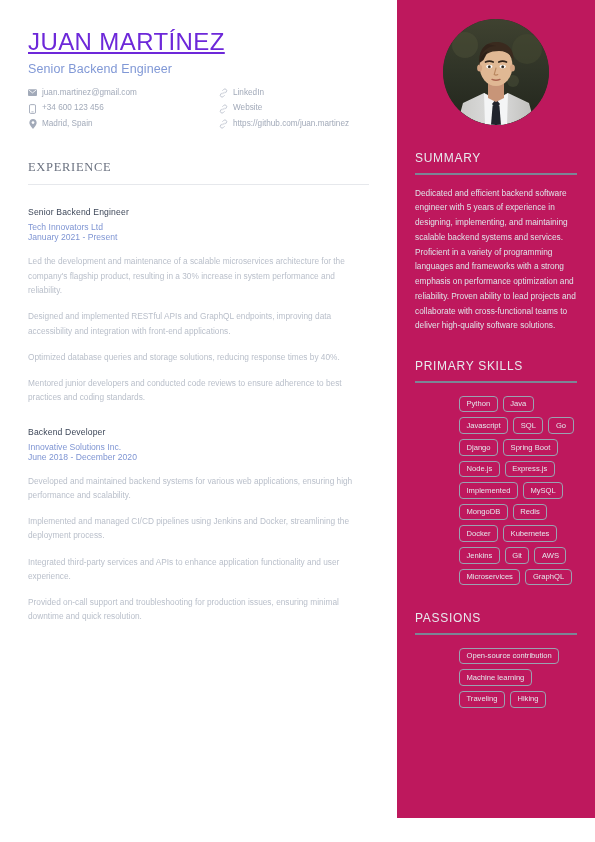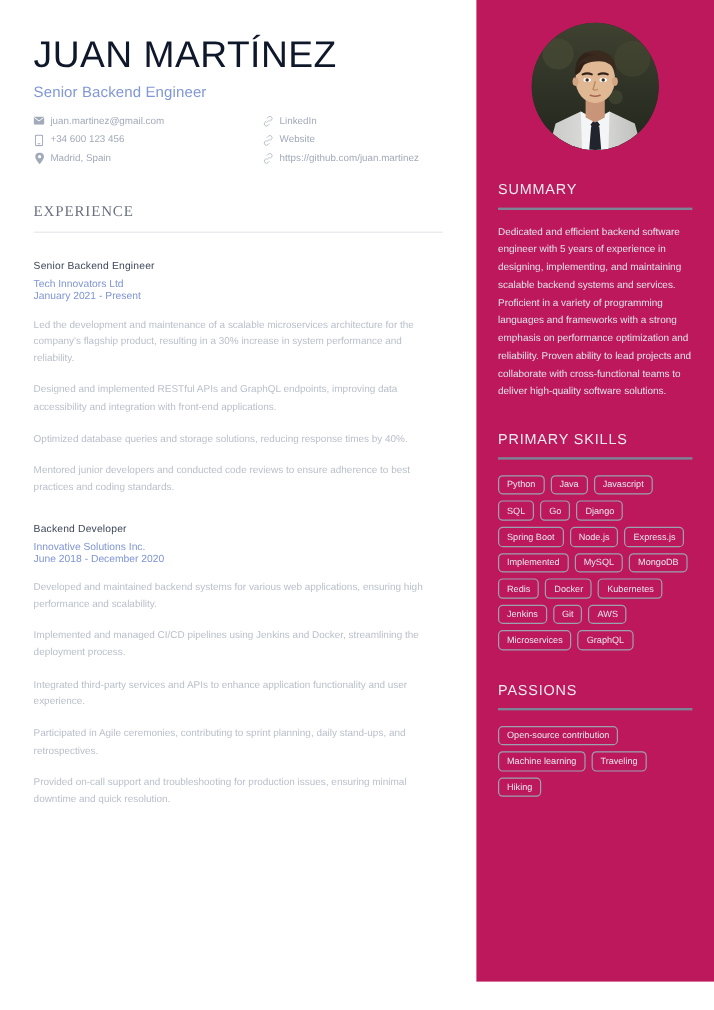--- a/index.html
+++ b/index.html
@@ -25,25 +25,26 @@
 
   
   .main {
     width: 397px;
     height: 842px;
     background: #ffffff;
     padding: 28px 28px 0 28px;
   }
 
   .name {
-    font-size: 31px;
+    font-size: 24px;
     font-weight: 400;
     letter-spacing: 0.4px;
-    color: #0f172a;
+    color: #6d28d9;
     line-height: 1.15;
+    text-decoration: underline;
   }
 
   .job-title {
     font-size: 12.5px;
     color: #8098d6;
     margin-top: 6px;
     letter-spacing: 0.1px;
   }
 
   .contact-grid {
@@ -158,20 +159,21 @@
     color: #dfe2e8;
     line-height: 1.78;
     margin-top: 11px;
   }
 
   .pill-wrap {
     display: flex;
     flex-wrap: wrap;
     gap: 5px;
     margin-top: 13px;
+    margin-left: 44px;
   }
   .pill {
     border: 1px solid #9aa2b1;
     border-radius: 4px;
     padding: 3.5px 6.5px;
     font-size: 7.6px;
     color: #e4e7ec;
     line-height: 1;
     white-space: nowrap;
   }
@@ -270,21 +272,20 @@
 
     <div class="exp-item">
       <div class="exp-role">Backend Developer</div>
       <div class="exp-line">
         <span class="exp-company">Innovative Solutions Inc.</span>
         <span class="exp-dates">June 2018 - December 2020</span>
       </div>
       <div class="exp-bullet">Developed and maintained backend systems for various web applications, ensuring high performance and scalability.</div>
       <div class="exp-bullet">Implemented and managed CI/CD pipelines using Jenkins and Docker, streamlining the deployment process.</div>
       <div class="exp-bullet">Integrated third-party services and APIs to enhance application functionality and user experience.</div>
-      <div class="exp-bullet">Participated in Agile ceremonies, contributing to sprint planning, daily stand-ups, and retrospectives.</div>
       <div class="exp-bullet">Provided on-call support and troubleshooting for production issues, ensuring minimal downtime and quick resolution.</div>
     </div>
 
   </div>
 
   <div class="sidebar">
 
     <div class="avatar-wrap">
       <div class="avatar">
         <svg viewBox="0 0 106 106">

